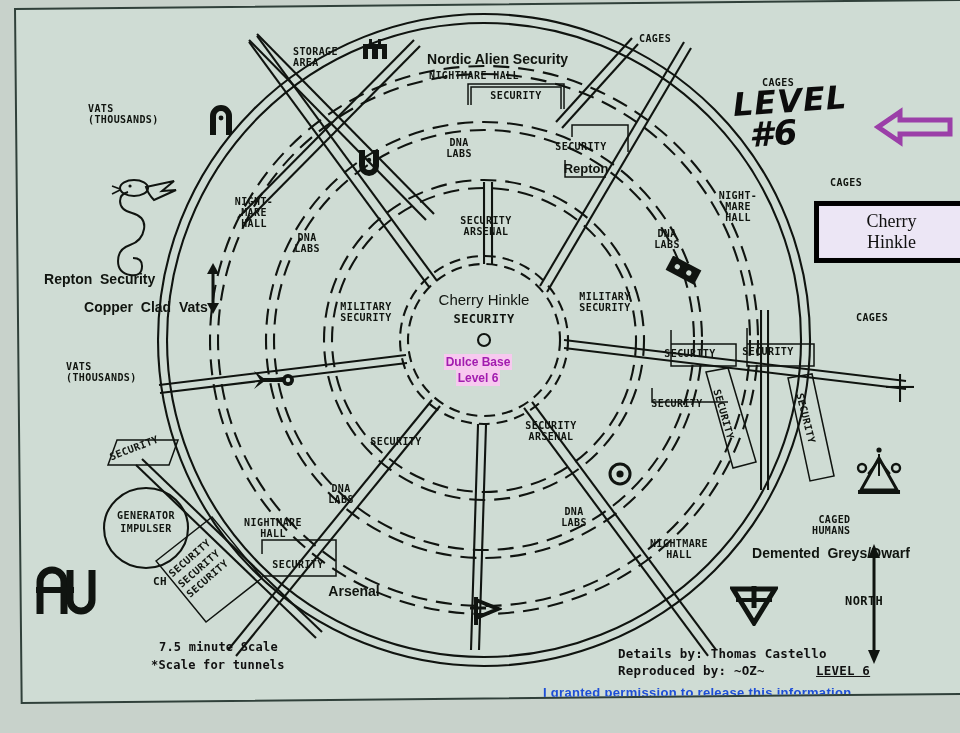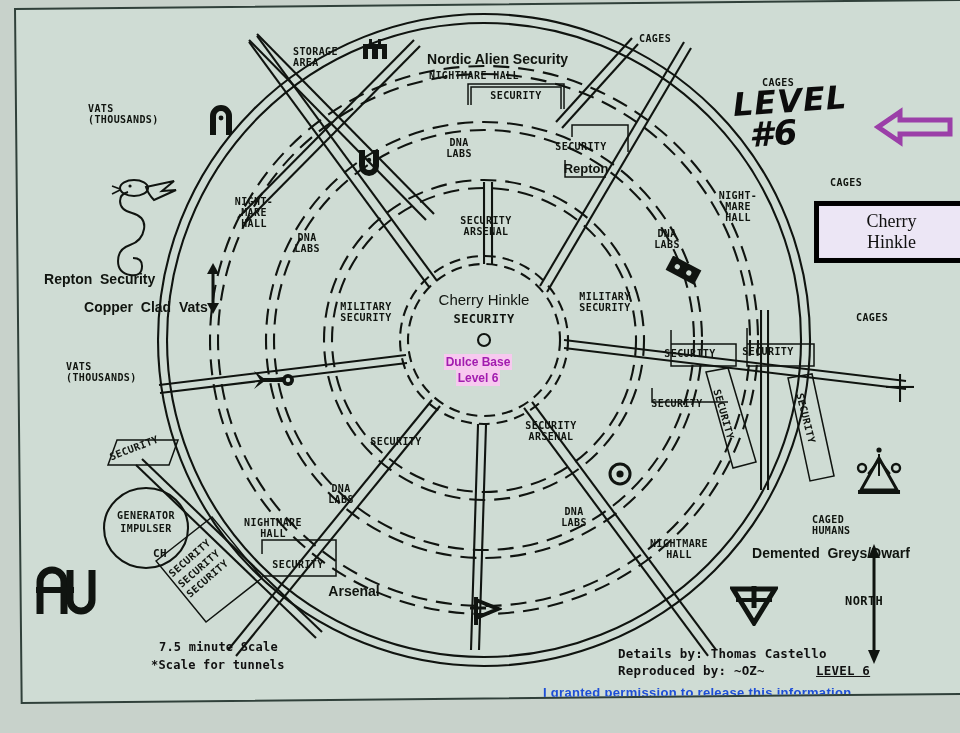--- a/index.html
+++ b/index.html
@@ -28,21 +28,21 @@
     position:absolute;left:0;top:0;width:950px;height:692px;
     transform:rotate(0.55deg);
     transform-origin:0 0;
   }
   
   .t{position:absolute;white-space:pre;color:#10140f;line-height:1.12;}
   .mono{font-family:"DejaVu Sans Mono","Liberation Mono",monospace;font-weight:bold;letter-spacing:.4px;}
   .sans{font-family:"Liberation Sans",sans-serif;font-weight:600;}
   .ctr{text-align:center;transform:translateX(-50%);}
   .sz10{font-size:10px;}
-  .sz11{font-size:11px;}
+  .sz11{font-size:11px;margin-top:28px;}
   .sz12{font-size:12px;}
   .sz13{font-size:13px;}
   .sz14{font-size:14px;}
   .sz15{font-size:15px;}
 
   
   #diagram{position:absolute;left:0;top:0;width:950px;height:692px;}
 
   
   #level-label{
@@ -243,21 +243,21 @@
       <div class="t mono sz10" style="left:623px;top:23px;">CAGES</div>
       <div class="t mono sz10" style="left:746px;top:67px;">CAGES</div>
       <div class="t mono sz10" style="left:814px;top:167px;">CAGES</div>
       <div class="t mono sz10" style="left:840px;top:302px;">CAGES</div>
       <div class="t mono sz10" style="left:72px;top:93px;">VATS
 (THOUSANDS)</div>
       <div class="t mono sz10" style="left:50px;top:351px;">VATS
 (THOUSANDS)</div>
       <div class="t sans sz14" style="left:28px;top:262px;">Repton  Security</div>
       <div class="t sans sz14" style="left:20px;top:290px;margin-left:48px;">Copper  Clad  Vats</div>
-      <div class="t mono sz10" style="left:796px;top:504px;">CAGED
+      <div class="t mono sz10" style="left:796px;top:504px;text-align:right;">CAGED
 HUMANS</div>
       <div class="t sans sz14" style="left:736px;top:536px;">Demented  Greys/Dwarf</div>
 
       <div class="t mono sz10 ctr" style="left:500px;top:80px;">SECURITY</div>
       <div class="t mono sz10 ctr" style="left:565px;top:131px;">SECURITY</div>
       <div class="t sans sz13 ctr" style="left:556px;top:152px;padding-left:28px;">Repton</div>
       <div class="t mono sz10 ctr" style="left:443px;top:127px;">DNA
 LABS</div>
       <div class="t mono sz10 ctr" style="left:238px;top:186px;">NIGHT-
 MARE

